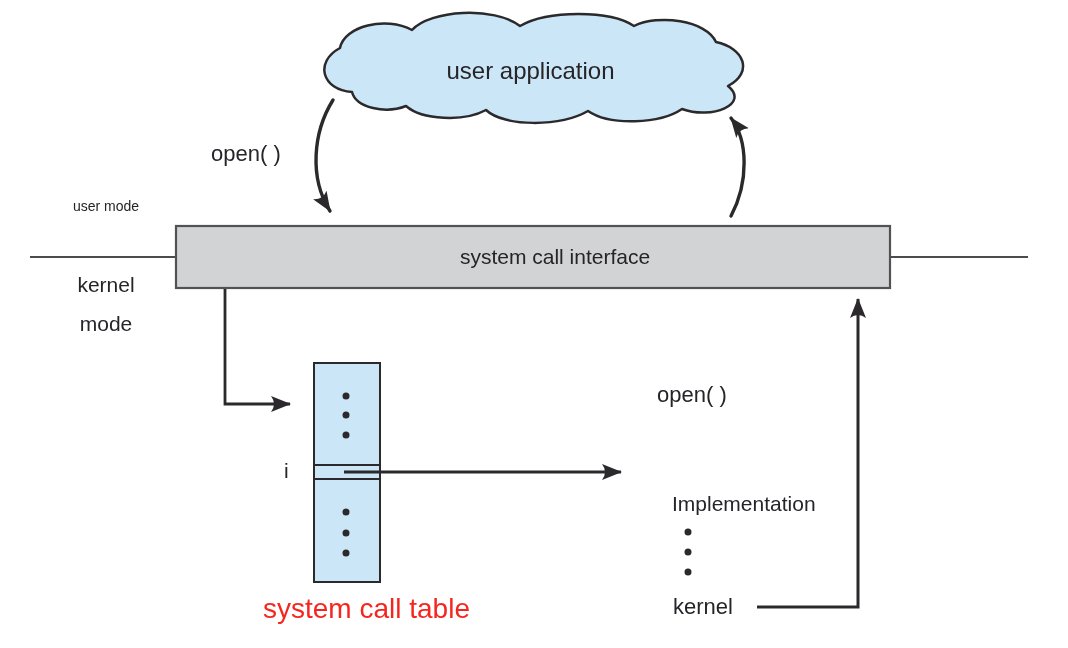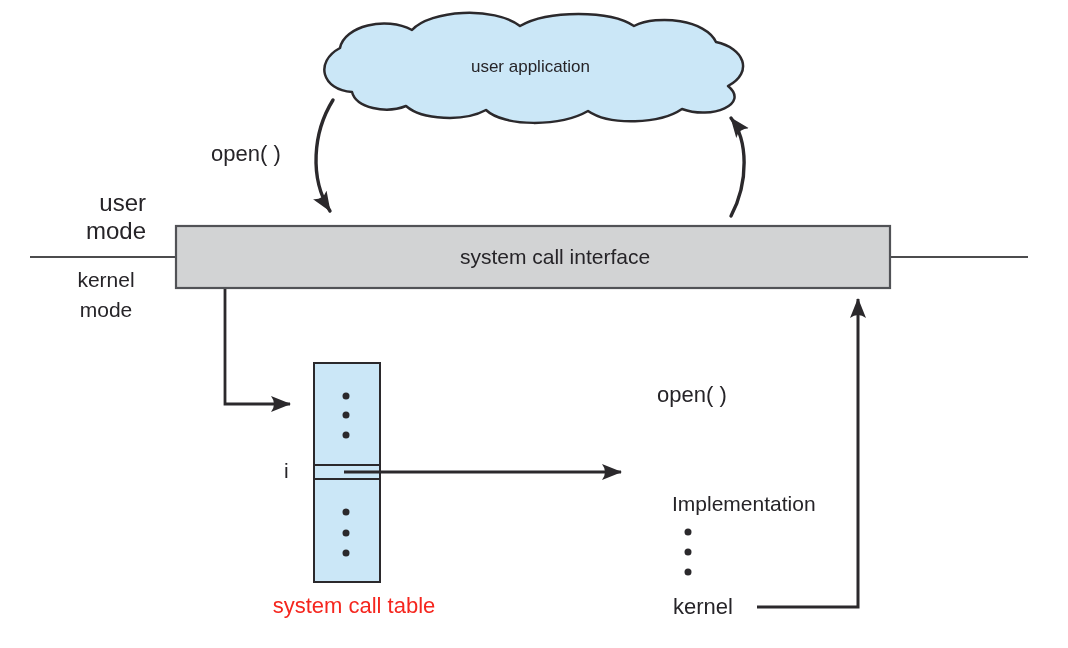--- a/index.html
+++ b/index.html
@@ -6,27 +6,27 @@
   .stage{
     position:relative;
     width:1068px;height:648px;
     background:#ffffff;
     overflow:hidden;
     font-family:"Liberation Sans", sans-serif;
     color:#262428;
   }
   .stage svg{position:absolute;left:0;top:0;}
   .lbl{position:absolute;white-space:pre;}
-  .lbl-cloud{left:433px;top:57px;width:195px;text-align:center;font-size:17px;}
+  .lbl-cloud{left:433px;top:57px;width:195px;text-align:center;font-size:24px;}
   .lbl-open-left{left:211px;top:141px;font-size:22px;}
-  .lbl-user-mode{left:66px;top:189px;width:80px;text-align:right;font-size:24px;line-height:28px;white-space:normal;}
-  .lbl-kernel-mode{left:66px;top:265px;width:80px;text-align:center;font-size:21px;line-height:30px;white-space:normal;}
+  .lbl-user-mode{left:66px;top:189px;width:80px;text-align:center;font-size:14px;line-height:34px;white-space:normal;}
+  .lbl-kernel-mode{left:66px;top:265px;width:80px;text-align:center;font-size:21px;line-height:39px;white-space:normal;}
   .lbl-bar{left:176px;top:226px;width:758px;height:62px;display:flex;align-items:center;justify-content:center;font-size:21px;}
   .lbl-i{left:284px;top:459px;font-size:21px;}
-  .lbl-caption{left:263px;top:593px;width:182px;text-align:center;font-size:22px;color:#f5261e;}
+  .lbl-caption{left:263px;top:593px;width:182px;text-align:center;font-size:28px;color:#f5261e;}
   .lbl-open-right{left:657px;top:382px;font-size:22px;}
   .impl-block{left:672px;top:426px;font-size:21px;line-height:31px;}
   .impl-block div{white-space:pre;text-align:center;}
   .lbl-return{left:673px;top:594px;font-size:22px;}
 </style>
 </head>
 <body>
 
 <div class="stage">
 

